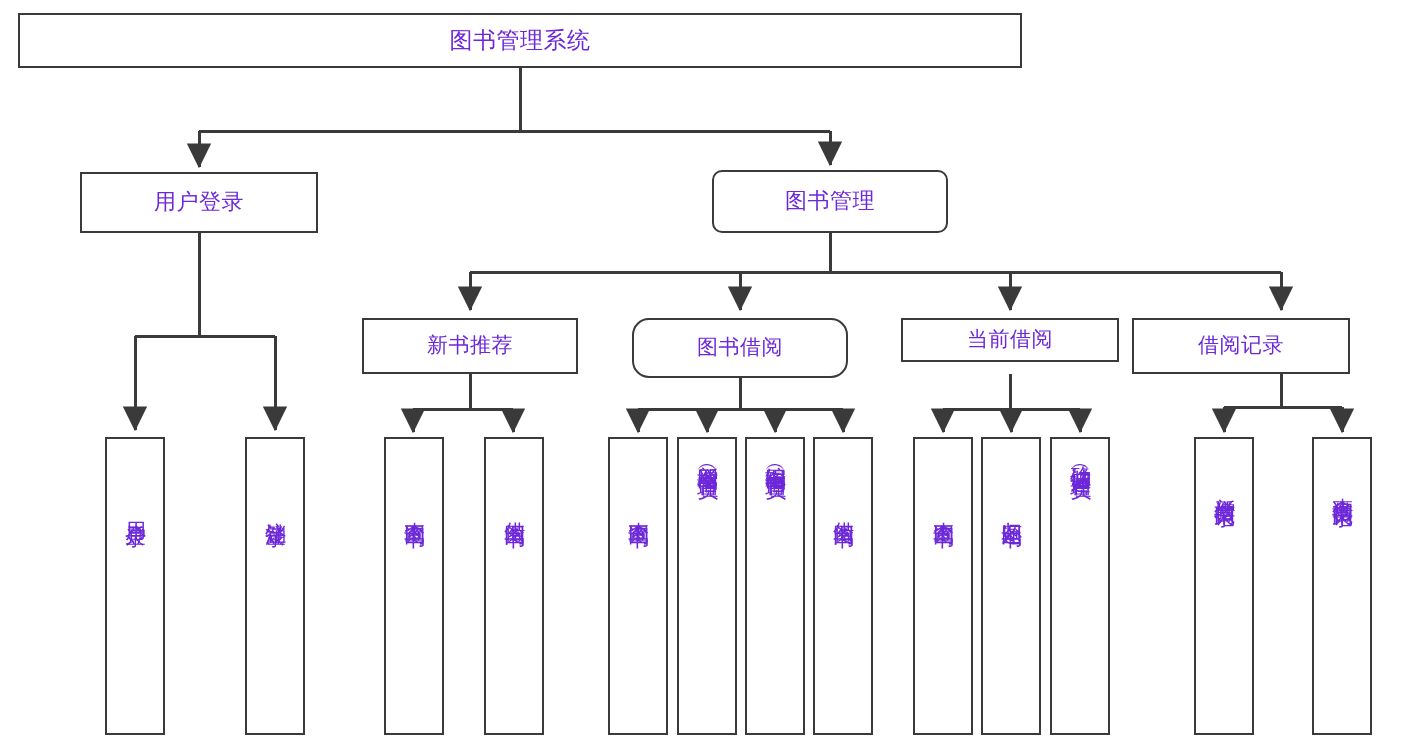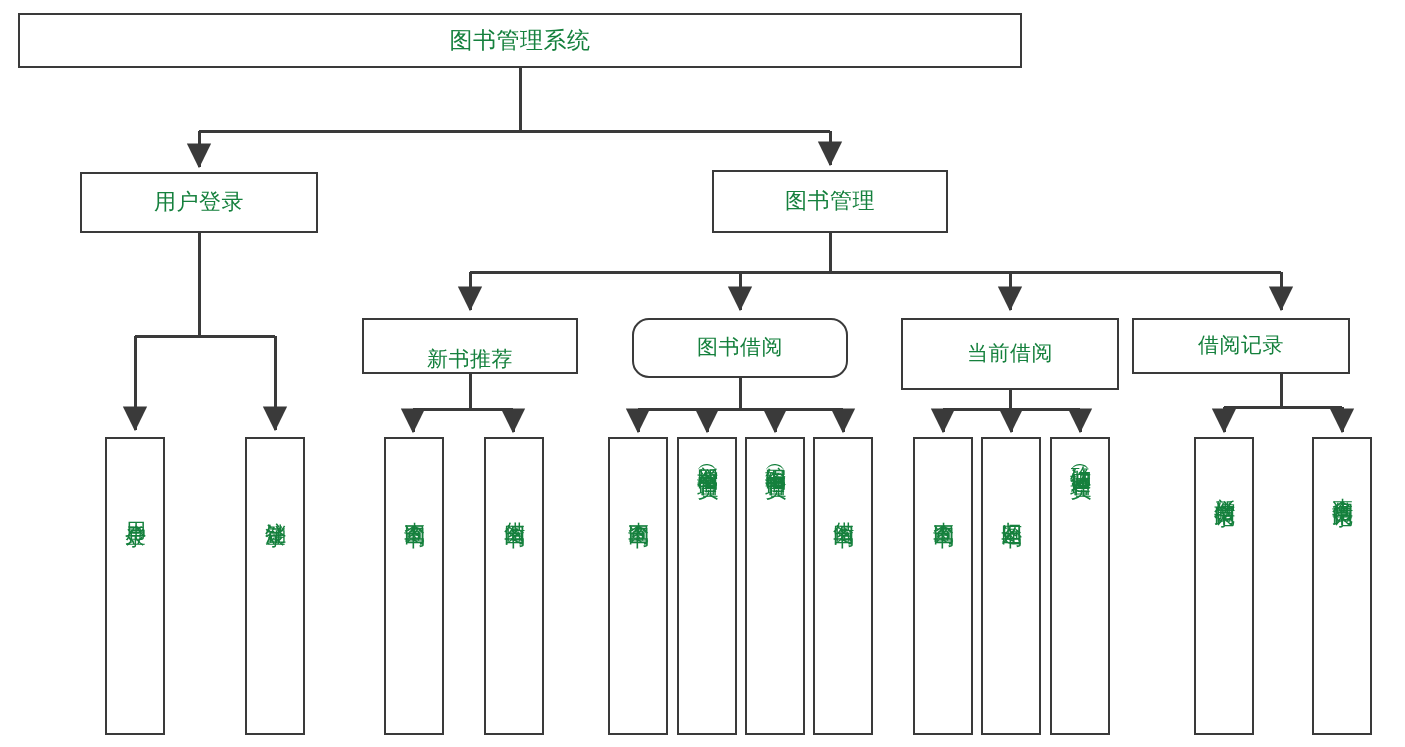--- a/index.html
+++ b/index.html
@@ -26,21 +26,21 @@
     height: 747px;
   }
   .node {
     position: absolute;
     box-sizing: border-box;
     background: #ffffff;
     border: 2.5px solid #3a3a3a;
     display: flex;
     align-items: center;
     justify-content: center;
-    color: #15803d;
+    color: #6d28d9;
     z-index: 2;
   }
   .node.root      { font-size: 23px; }
   .node.level1    { font-size: 22px; }
   .node.level2    { font-size: 21px; }
   .node-label {
     line-height: 1.12;
     white-space: nowrap;
     letter-spacing: 0.5px;
   }
@@ -130,33 +130,33 @@
   </svg>
 
   <div class="node root" style="left:18px; top:13px; width:1004px; height:55px;">
     <span class="node-label">图书管理系统</span>
   </div>
 
   <div class="node level1" style="left:80px; top:172px; width:238px; height:61px;">
     <span class="node-label">用户登录</span>
   </div>
 
-  <div class="node level1" style="left:712px; top:170px; width:236px; height:63px;">
+  <div class="node level1" style="left:712px; top:170px; width:236px; height:63px;border-radius:10px;">
     <span class="node-label">图书管理</span>
   </div>
 
-  <div class="node level2" style="left:362px; top:318px; width:216px; height:56px;align-items:flex-end;">
+  <div class="node level2" style="left:362px; top:318px; width:216px; height:56px;">
     <span class="node-label">新书推荐</span>
   </div>
 
   <div class="node level2" style="left:632px; top:318px; width:216px; height:60px;border-radius:17px;">
     <span class="node-label">图书借阅</span>
   </div>
 
-  <div class="node level2" style="left:901px; top:318px; width:218px; height:72px;align-items:center;">
+  <div class="node level2" style="left:901px; top:318px; width:218px; height:44px;align-items:center;">
     <span class="node-label">当前借阅</span>
   </div>
 
   <div class="node level2" style="left:1132px; top:318px; width:218px; height:56px;">
     <span class="node-label">借阅记录</span>
   </div>
 
   <div class="node leaf" style="left:105px; top:437px; width:60px; height:298px; padding-top:66px;">
     <span class="node-label">用户登录</span>
   </div>

